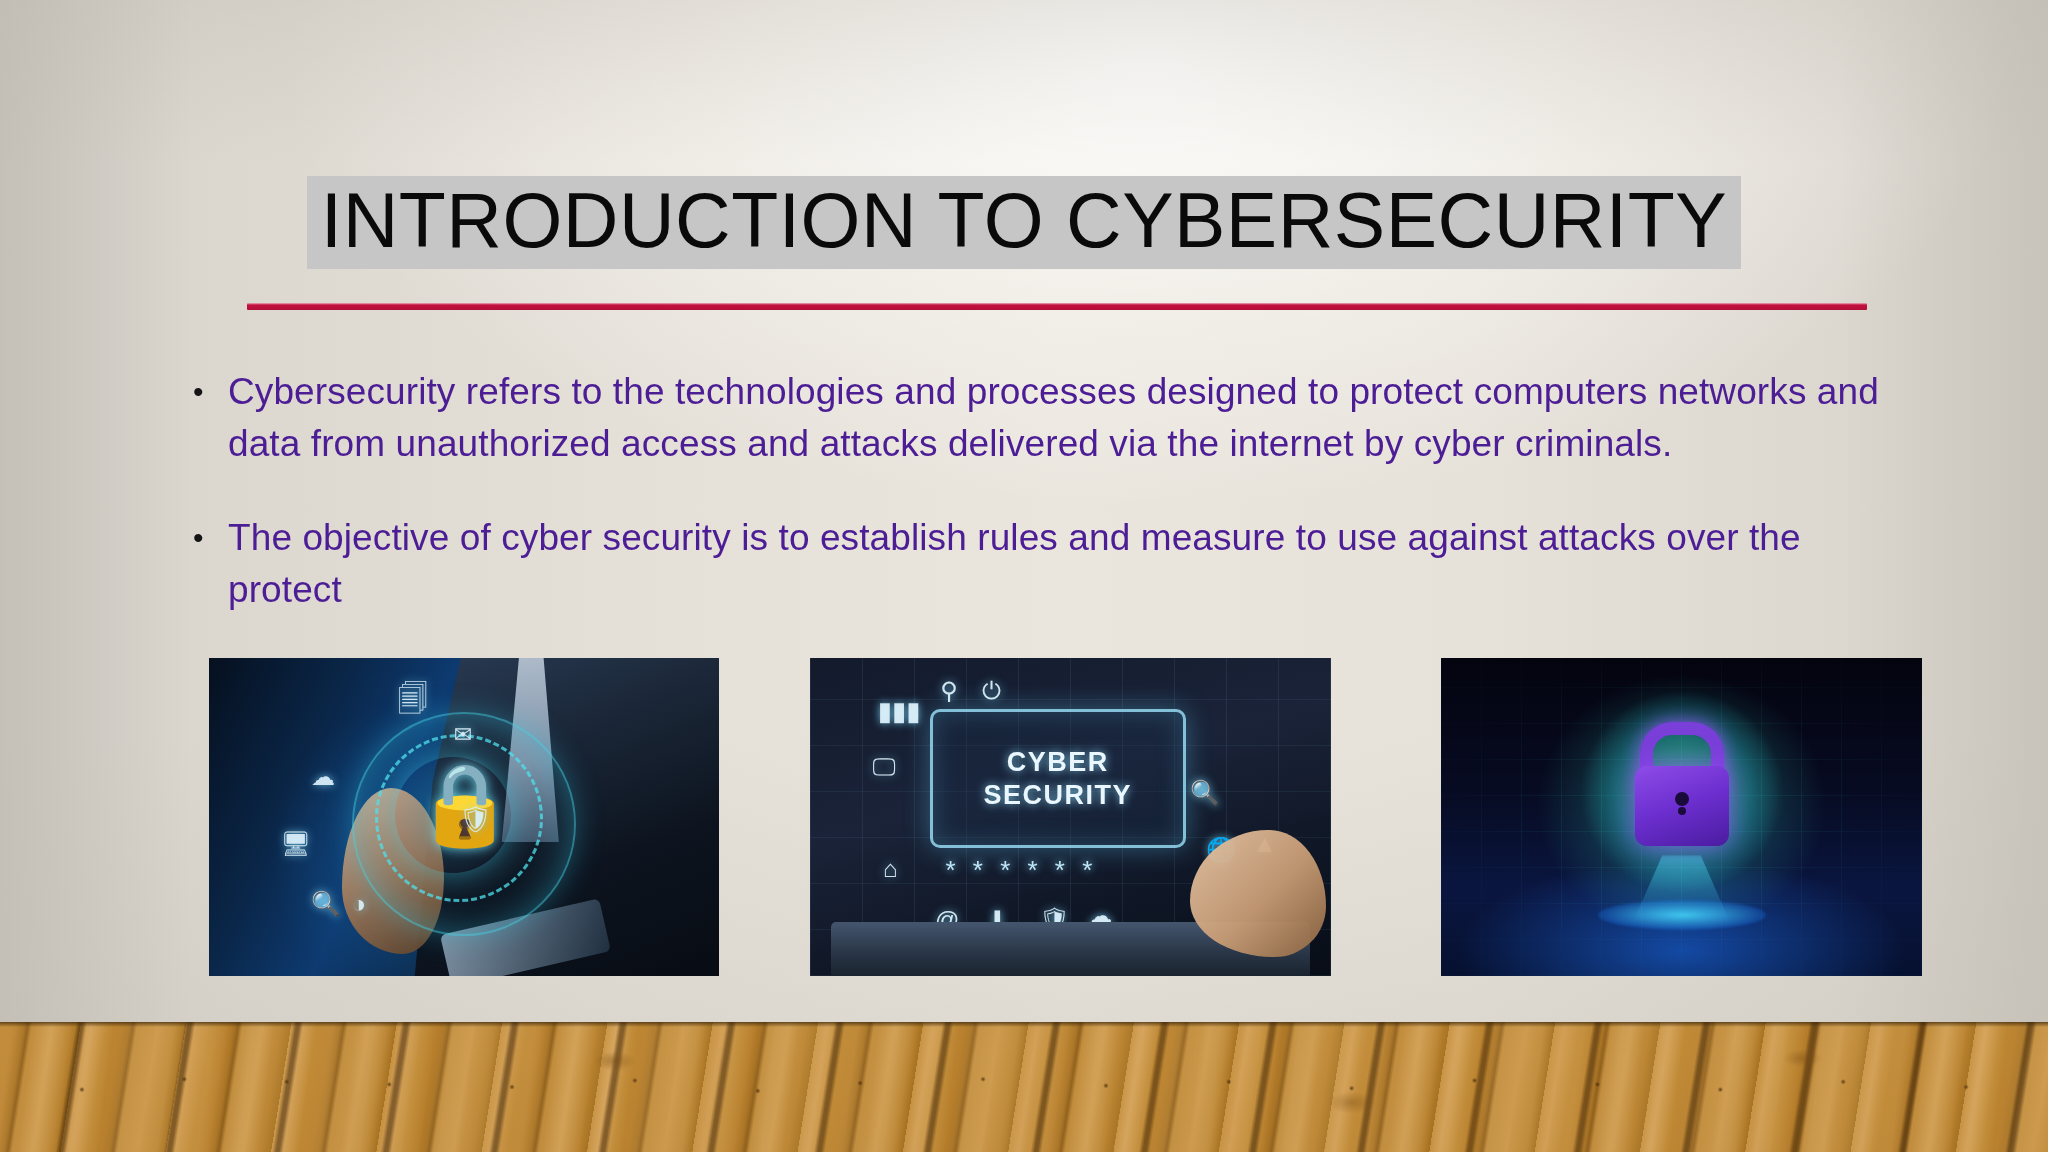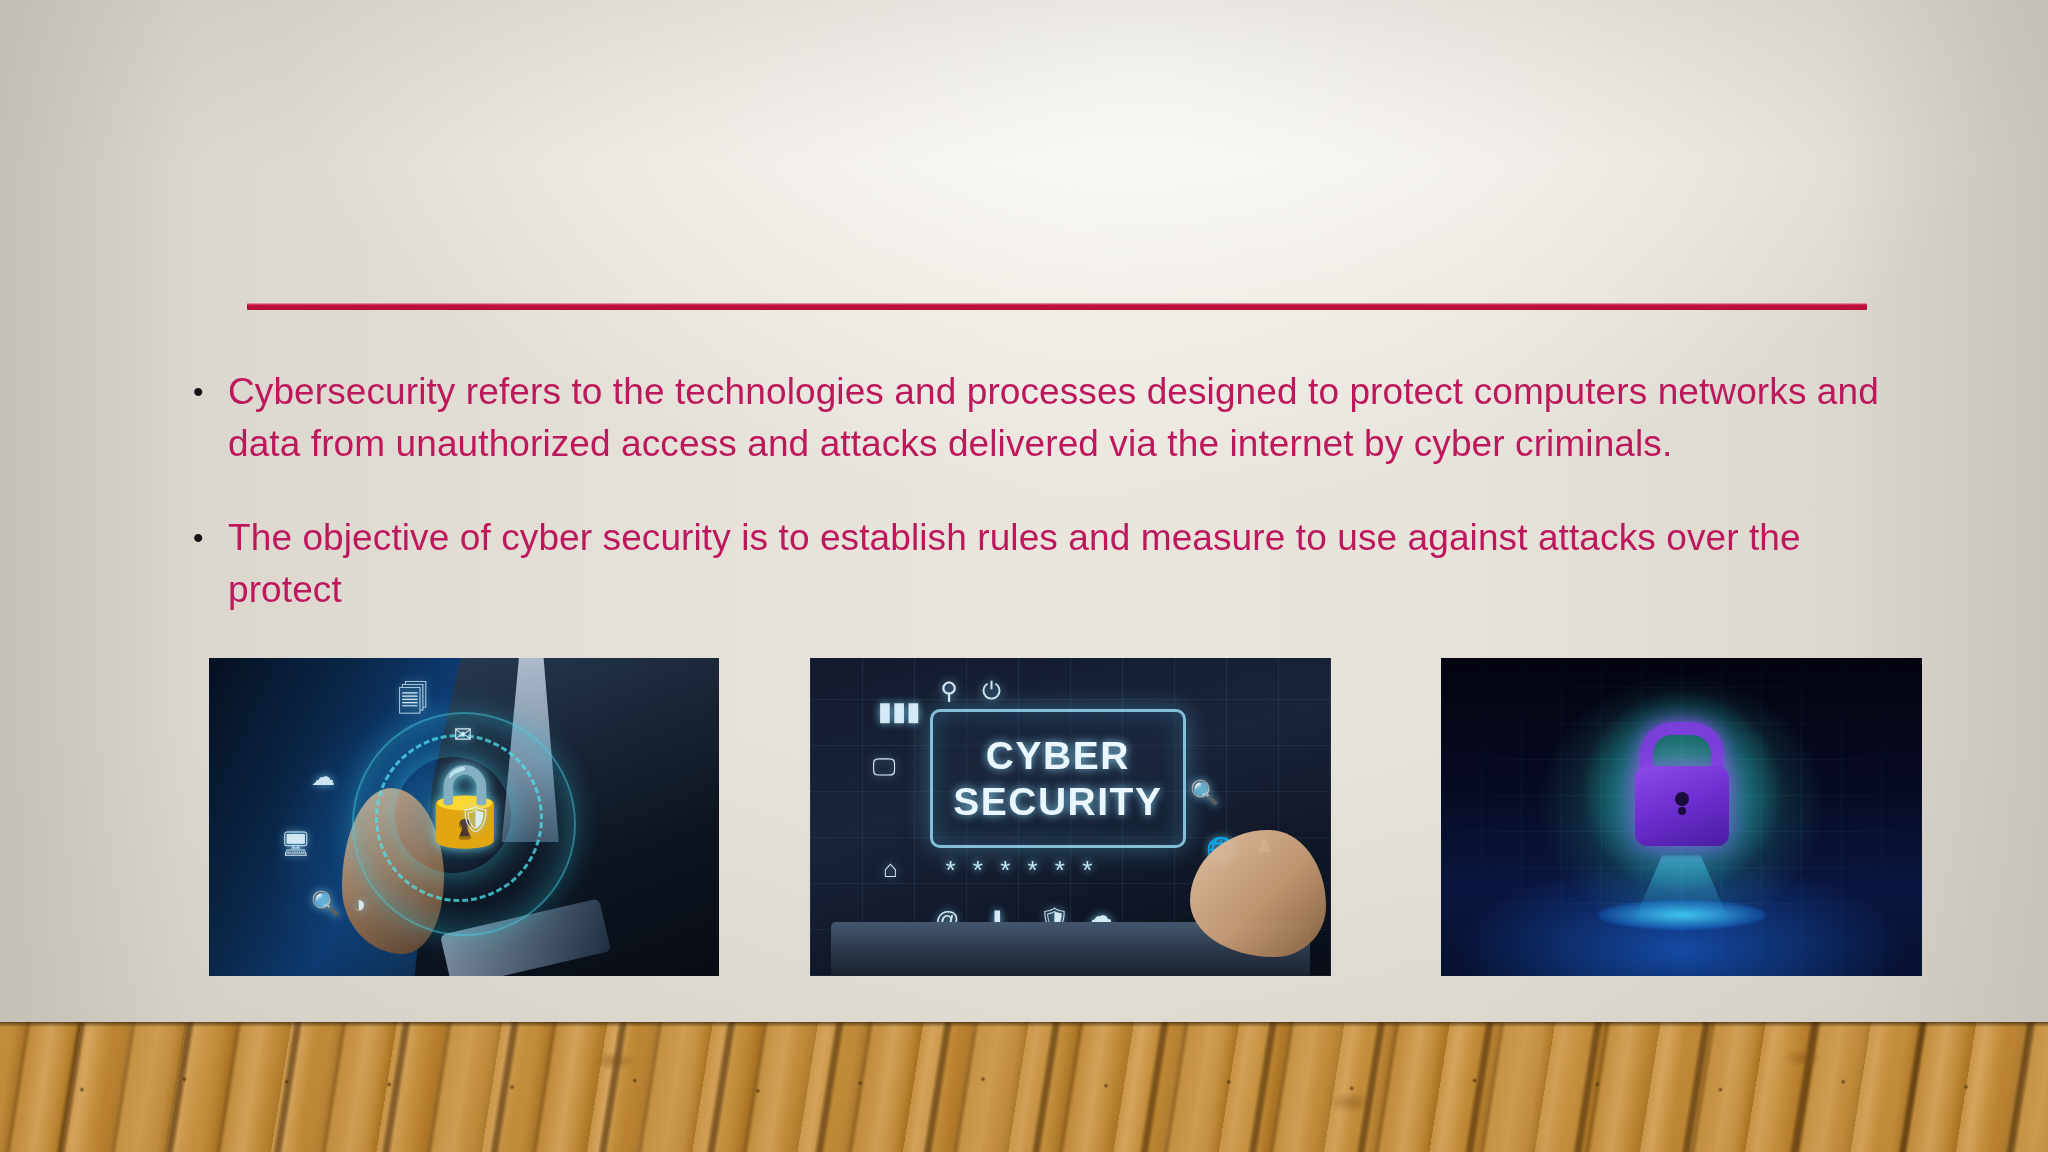--- a/index.html
+++ b/index.html
@@ -197,21 +197,21 @@
     line-height: 52px;
     text-align: left;
     padding-left: 7px;
     box-sizing: border-box;
   }
   .bullet-text {
     flex: 1 1 auto;
     font-family: "Liberation Sans", sans-serif;
     font-size: 37px;
     line-height: 52px;
-    color: #be185d;
+    color: #4c1d95;
     letter-spacing: 0.1px;
   }
   .bullet-row.wide .bullet-text { max-width: 1704px; }
   .bullet-row.narrow .bullet-text { max-width: 1660px; }
 
   
   .photo-strip {
     position: absolute;
     left: 0;
     top: 658px;
@@ -333,21 +333,21 @@
     display: flex;
     flex-direction: column;
     align-items: center;
     justify-content: center;
     gap: 4px;
   }
   .p2-line {
     color: #eaf7ff;
     font-family: "Liberation Sans", sans-serif;
     font-weight: 700;
-    font-size: 39px;
+    font-size: 27px;
     letter-spacing: 1.5px;
     text-shadow: 0 0 10px rgba(140,220,250,0.9);
     line-height: 1.06;
   }
   .p2-dots {
     position: absolute;
     left: 26%; top: 62%;
     color: #bfe6f7;
     font-size: 26px;
     letter-spacing: 5px;
@@ -470,20 +470,25 @@
 <body>
 
 <div class="slide">
 
   <div class="wall">
     <div class="wall-left-shade"></div>
     <div class="wall-right-shade"></div>
     <div class="wall-vignette"></div>
   </div>
 
+  <div class="title-wrap">
+    <span class="title-hl">
+      <span class="title-text">INTRODUCTION TO CYBERSECURITY</span>
+    </span>
+  </div>
   <div class="title-rule"></div>
 
   <div class="body-area">
 
     <div class="bullet-row wide">
       <div class="bullet-dot">•</div>
       <div class="bullet-text">Cybersecurity refers to the technologies and processes designed to protect computers networks and data from unauthorized access and attacks delivered via the internet by cyber criminals.</div>
     </div>
 
     <div class="bullet-row narrow">

